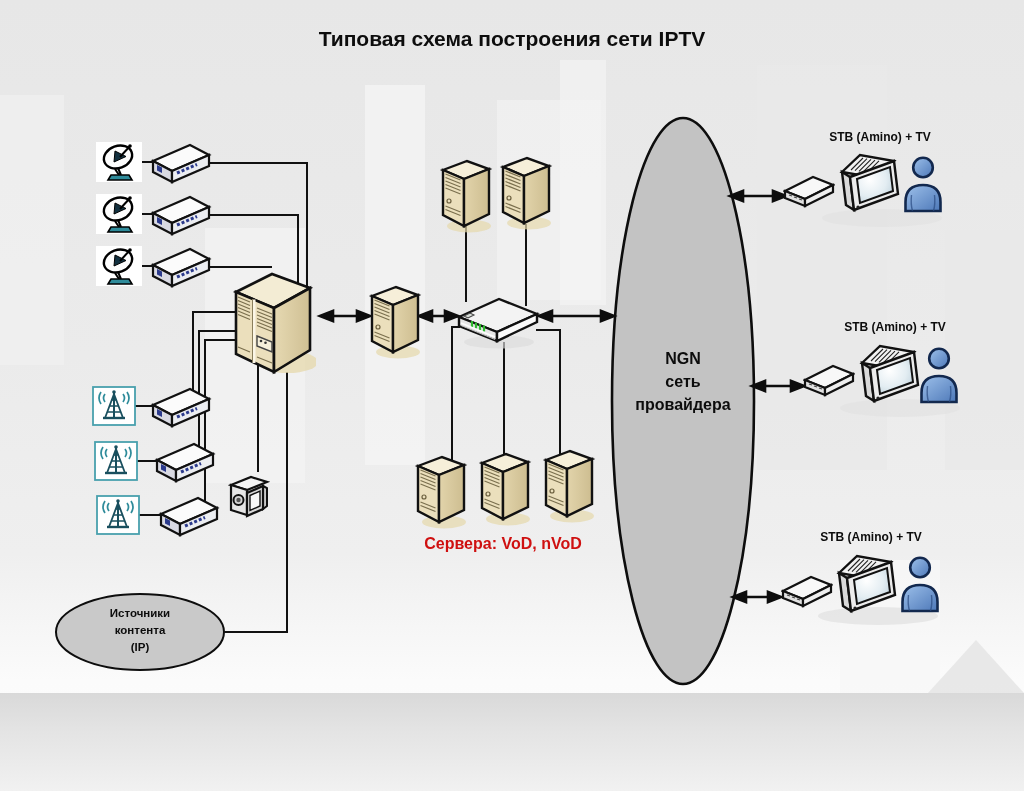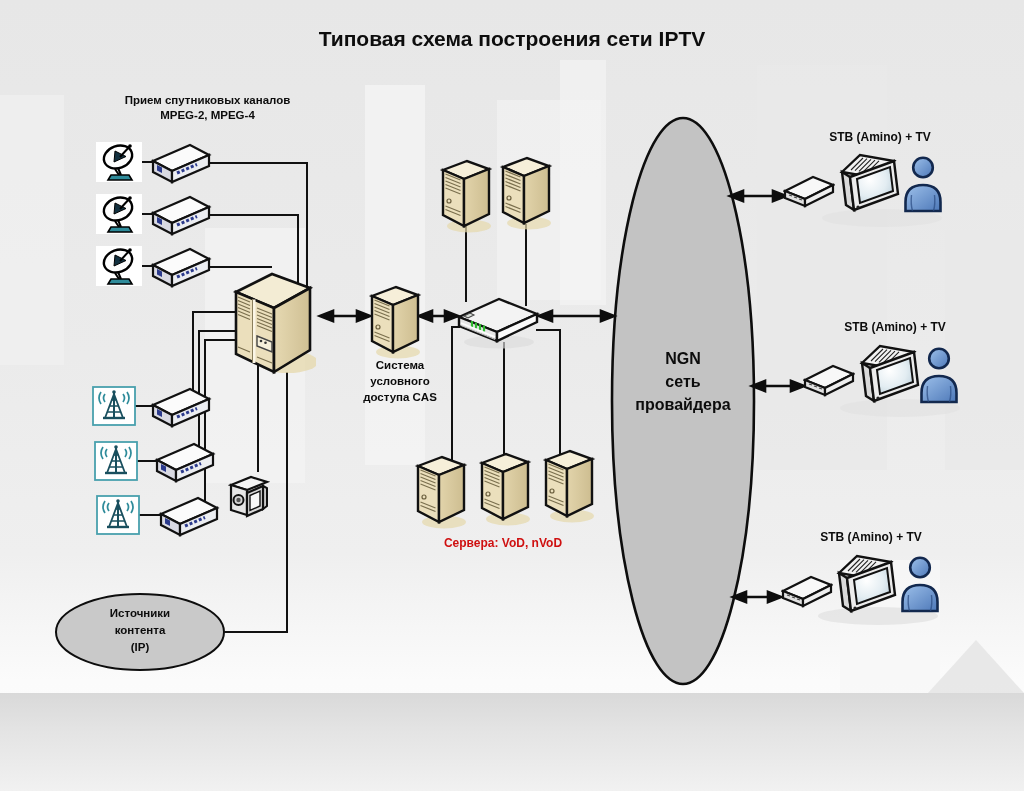--- a/index.html
+++ b/index.html
@@ -9,21 +9,21 @@
   .bgshape{position:absolute;pointer-events:none;}
   .bottom-band{position:absolute;left:0;top:693px;width:1024px;height:98px;
     background:linear-gradient(180deg,#d9d9d9 0%,#e4e4e4 40%,#f1f1f1 100%);}
   .wires{position:absolute;left:0;top:0;z-index:1;}
   .icon{position:absolute;z-index:2;}
   .icon svg{width:100%;height:100%;display:block;}
   .lbl{position:absolute;z-index:3;font-weight:bold;color:#0c0c0c;text-align:center;line-height:15px;font-size:11.5px;}
   .title{position:absolute;z-index:3;left:0;top:27px;width:1024px;text-align:center;
     font-size:21px;font-weight:bold;color:#0d0d0d;margin:0;}
   .lbl.big{font-size:16px;line-height:23px;}
-  .lbl.red{color:#cf1010;font-size:12px;}
+  .lbl.red{color:#cf1010;font-size:16px;}
 </style>
 </head>
 <body>
 
 <div class="canvas">
 
   <div class="bgshape" style="left:0;top:95px;width:64px;height:270px;background:#f1f1f1;opacity:.6"></div>
   <div class="bgshape" style="left:205px;top:228px;width:100px;height:255px;background:#f3f3f3;opacity:.7"></div>
   <div class="bgshape" style="left:365px;top:85px;width:60px;height:380px;background:#f4f4f4;opacity:.8"></div>
   <div class="bgshape" style="left:497px;top:100px;width:104px;height:200px;background:#f2f2f2;opacity:.7"></div>
@@ -103,29 +103,20 @@
           <polygon points="804,386 791,381 791,391"></polygon>
       </g>
       <g>
         <line x1="735" y1="597" x2="779" y2="597"></line>
         <polygon points="733,597 746,592 746,602"></polygon>
           <polygon points="781,597 768,592 768,602"></polygon>
       </g>
     </g>
   </svg>
 
-  <div class="lbl" style="left:85px;top:93px;width:245px;">
-    <span>Прием спутниковых каналов</span><br>
-    <span>MPEG-2, MPEG-4</span>
-  </div>
-  <div class="lbl" style="left:345px;top:357px;width:110px;line-height:16px;">
-    <span>Система</span><br>
-    <span>условного</span><br>
-    <span>доступа CAS</span>
-  </div>
   <div class="lbl red" style="left:418px;top:536px;width:170px;">Сервера: VoD, nVoD</div>
   <div class="lbl big" style="left:613px;top:347px;width:140px;">
     <span>NGN</span><br>
     <span>сеть</span><br>
     <span>провайдера</span>
   </div>
   <div class="lbl" style="left:58px;top:605px;width:164px;line-height:17px;">
     <span>Источники</span><br>
     <span>контента</span><br>
     <span>(IP)</span>

